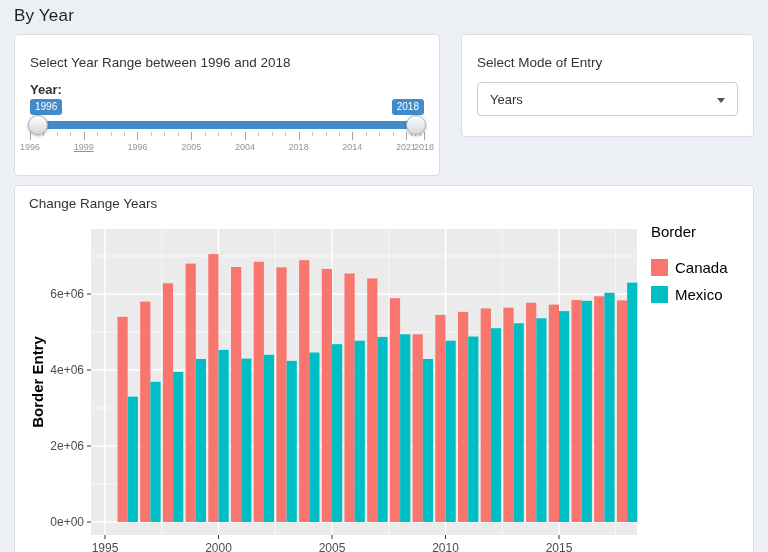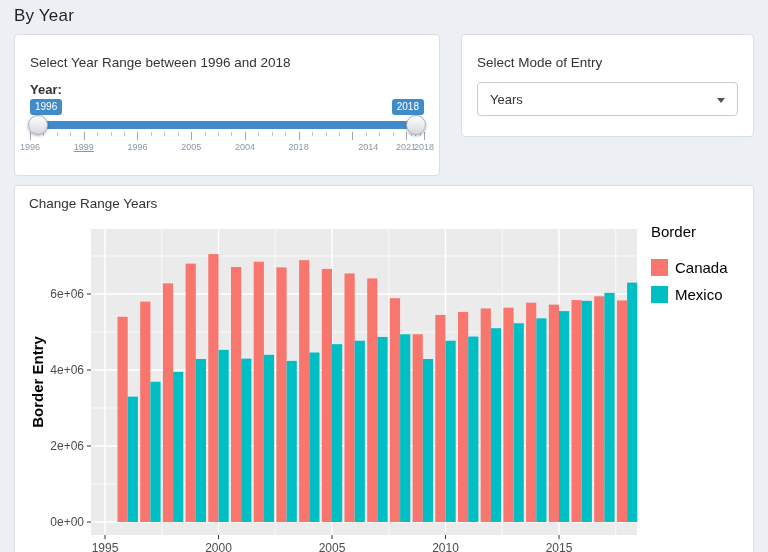--- a/index.html
+++ b/index.html
@@ -112,21 +112,21 @@
             <div class="grid-label" style="left: 13.6364%; text-decoration: underline;">1999</div>
             <div class="grid-pol major" style="left: 27.2727%;"></div>
             <div class="grid-label" style="left: 27.2727%;">1996</div>
             <div class="grid-pol major" style="left: 40.9091%;"></div>
             <div class="grid-label" style="left: 40.9091%;">2005</div>
             <div class="grid-pol major" style="left: 54.5455%;"></div>
             <div class="grid-label" style="left: 54.5455%;">2004</div>
             <div class="grid-pol major" style="left: 68.1818%;"></div>
             <div class="grid-label" style="left: 68.1818%;">2018</div>
             <div class="grid-pol major" style="left: 81.8182%;"></div>
-            <div class="grid-label" style="left: 81.8182%; margin-left: 16px;">2014</div>
+            <div class="grid-label" style="left: 81.8182%;">2014</div>
             <div class="grid-pol major" style="left: 95.4545%;"></div>
             <div class="grid-label" style="left: 95.4545%;">2021</div>
             <div class="grid-pol major" style="left: 100%;"></div>
             <div class="grid-label" style="left: 100%;">2018</div>
             <div class="grid-pol" style="left: 3.40909%;"></div>
             <div class="grid-pol" style="left: 6.81818%;"></div>
             <div class="grid-pol" style="left: 10.2273%;"></div>
             <div class="grid-pol" style="left: 17.0455%;"></div>
             <div class="grid-pol" style="left: 20.4545%;"></div>
             <div class="grid-pol" style="left: 23.8636%;"></div>

